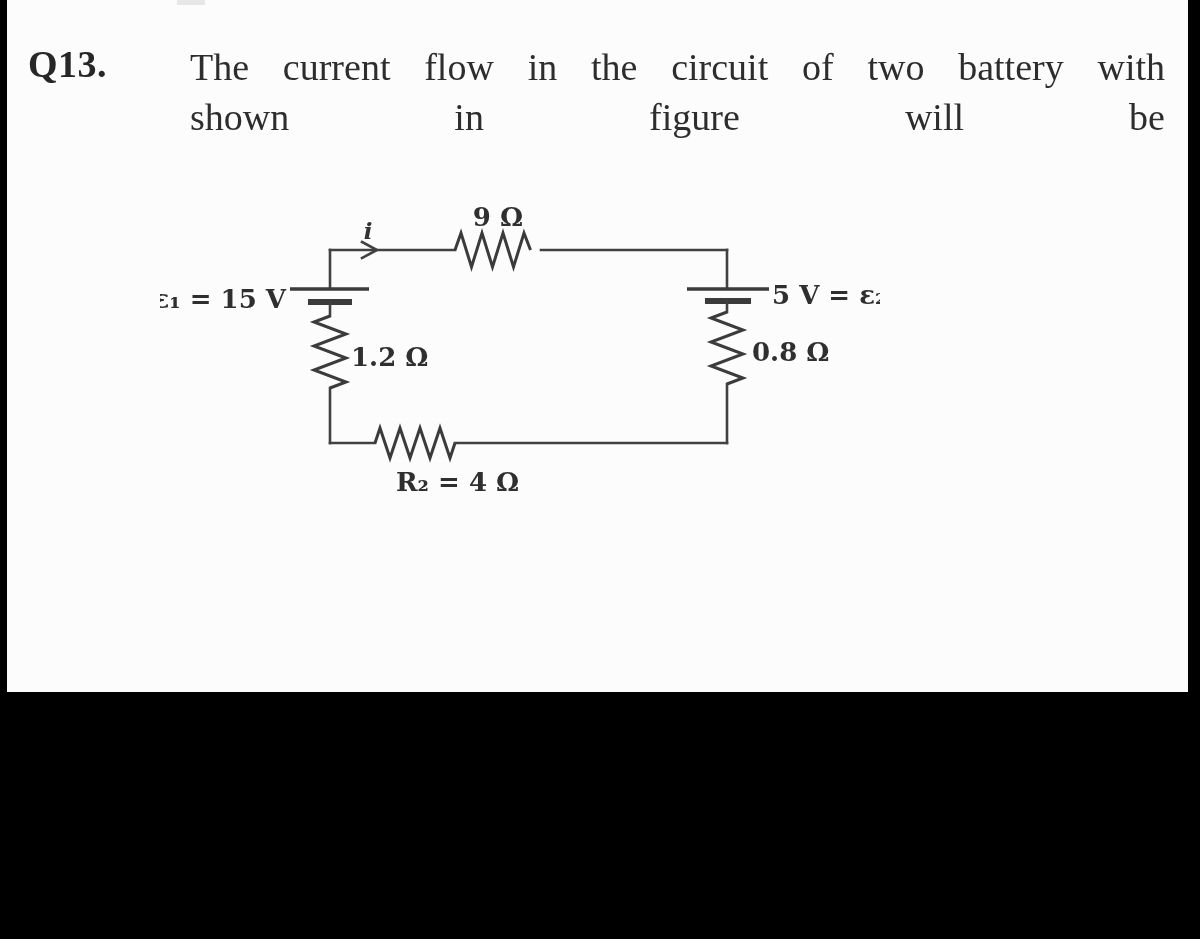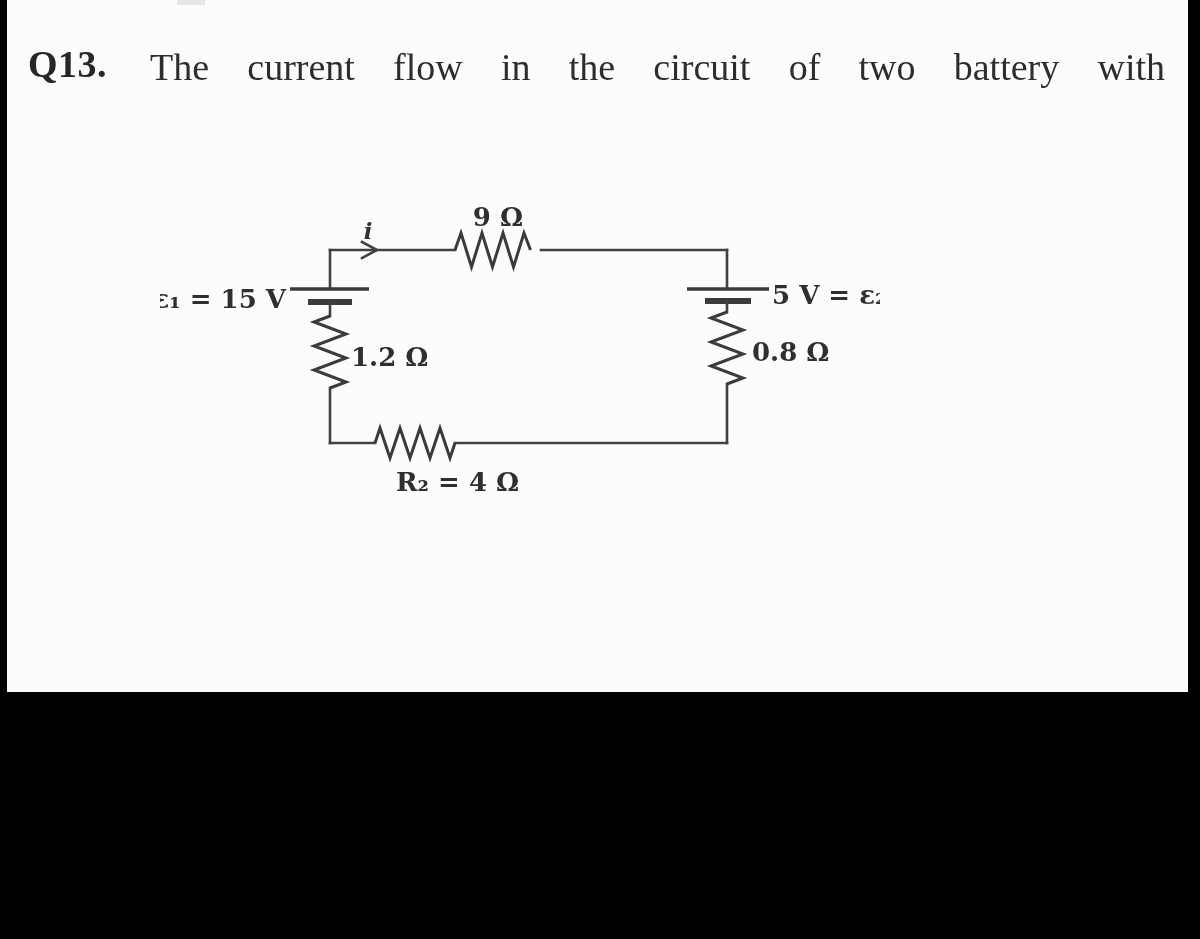--- a/index.html
+++ b/index.html
@@ -4,21 +4,21 @@
 <style>
   html,body{margin:0;padding:0;background:#000;}
   .page{position:relative;width:1200px;height:692px;background:#000;overflow:hidden;
         font-family:"Liberation Serif","DejaVu Serif",serif;}
   .content{position:absolute;left:7px;top:0;width:1181px;height:896px;background:#fcfcfc;}
   .scan-mark{position:absolute;left:170px;top:0;width:28px;height:5px;background:#e7e7e7;}
   .qnum{position:absolute;left:28px;top:42px;font-size:38px;font-weight:700;color:#272727;
         letter-spacing:.5px;}
   .qtext{position:absolute;left:150px;top:42px;width:1015px;font-size:38px;line-height:50px;
          color:#2d2d2d;}
-  .qline{text-align:justify;text-align-last:justify;text-justify:inter-word;}
+  .qline{text-align:justify;text-align-last:justify;text-justify:inter-word;margin-left:40px;}
   svg.circuit{position:absolute;left:160px;top:195px;}
   .cwire{stroke:#414141;stroke-width:2.6;fill:none;stroke-linecap:square;}
   .czig{stroke:#3b3b3b;stroke-width:3;fill:none;stroke-linejoin:miter;}
   .cplate-long{stroke:#3b3b3b;stroke-width:3.5;fill:none;}
   .cplate-short{stroke:#3b3b3b;stroke-width:6;fill:none;}
   .clabel{font-family:"DejaVu Serif","Liberation Serif",serif;font-size:26px;fill:#2f2f2f;
           font-weight:700;}
   .clabel-i{font-family:"DejaVu Serif",serif;font-size:23px;font-style:italic;font-weight:700;
             fill:#333;}
   .options{position:absolute;left:149px;top:522px;font-size:36px;font-weight:700;color:#272727;
@@ -32,20 +32,21 @@
 
 <div class="page">
   <div class="content">
     <div class="scan-mark"></div>
   </div>
 
   <div class="qnum">Q13.</div>
 
   <div class="qtext">
     <div class="qline">The current flow in the circuit of two battery with</div>
+    <div class="qline">shown in figure will be</div>
   </div>
 
   <svg class="circuit" width="720" height="310" viewBox="160 195 720 310">
 
     <path class="cwire" d="M330 250 H455"></path>
     <path class="cwire" d="M541 250 H727"></path>
     <path class="cwire" d="M330 250 V287"></path>
     <path class="cwire" d="M727 250 V287"></path>
 
     <path class="cwire" d="M362 242 L377 250 L362 258" fill="none"></path>

